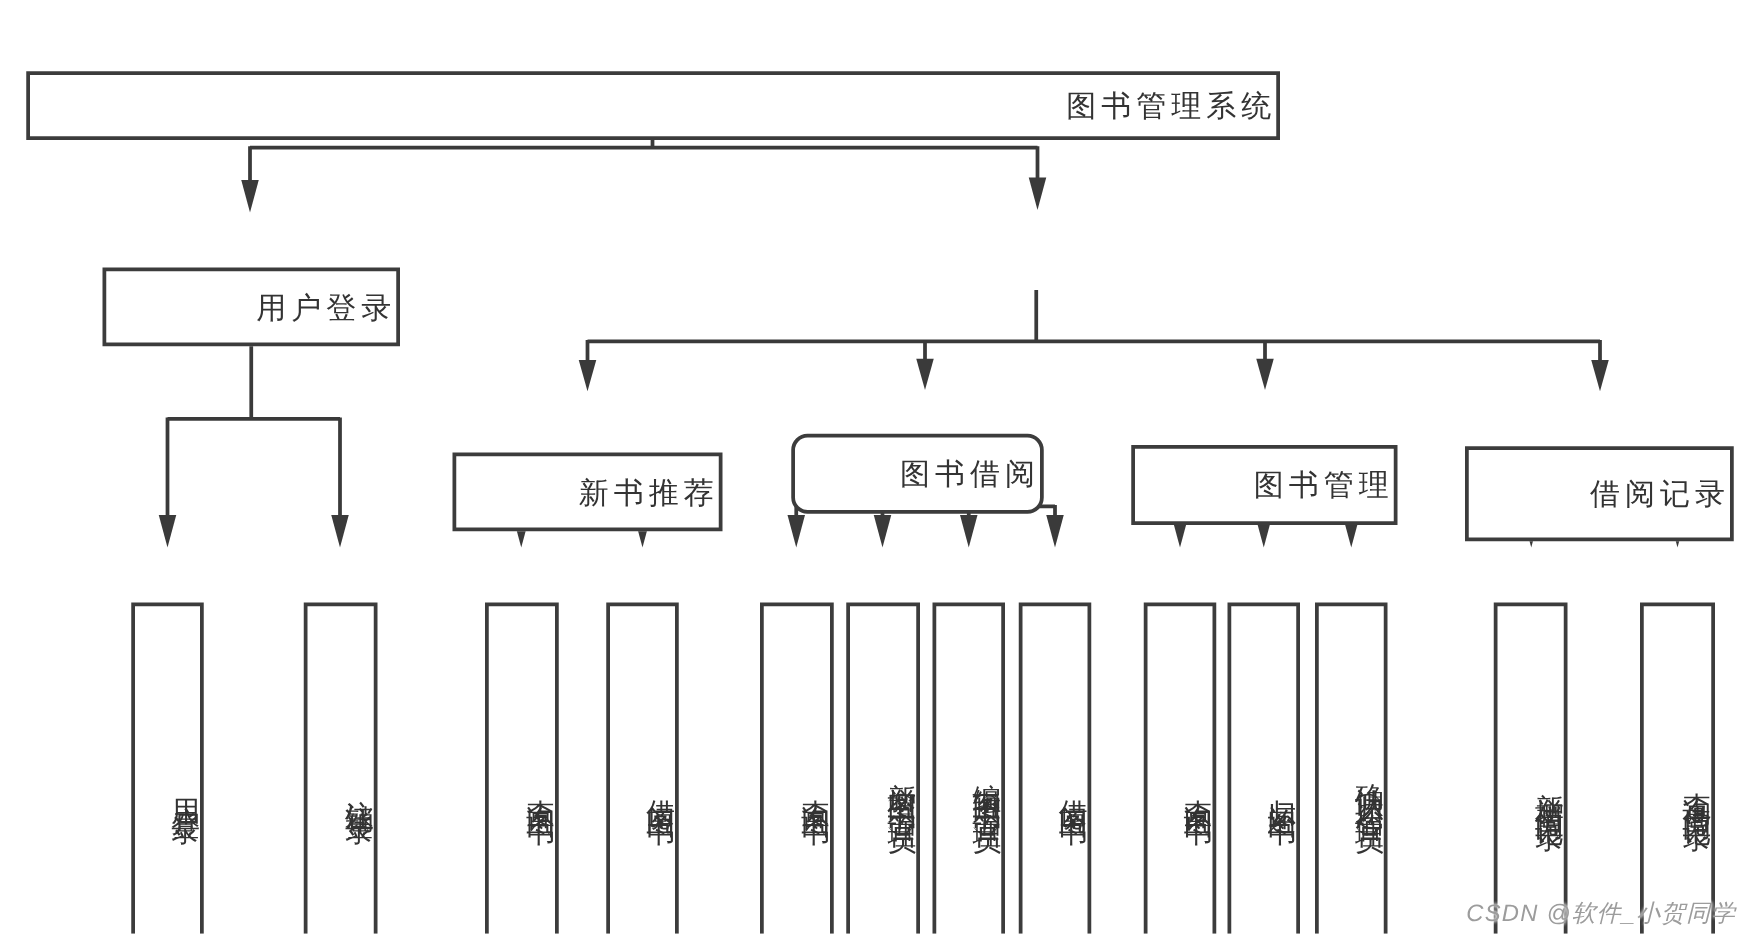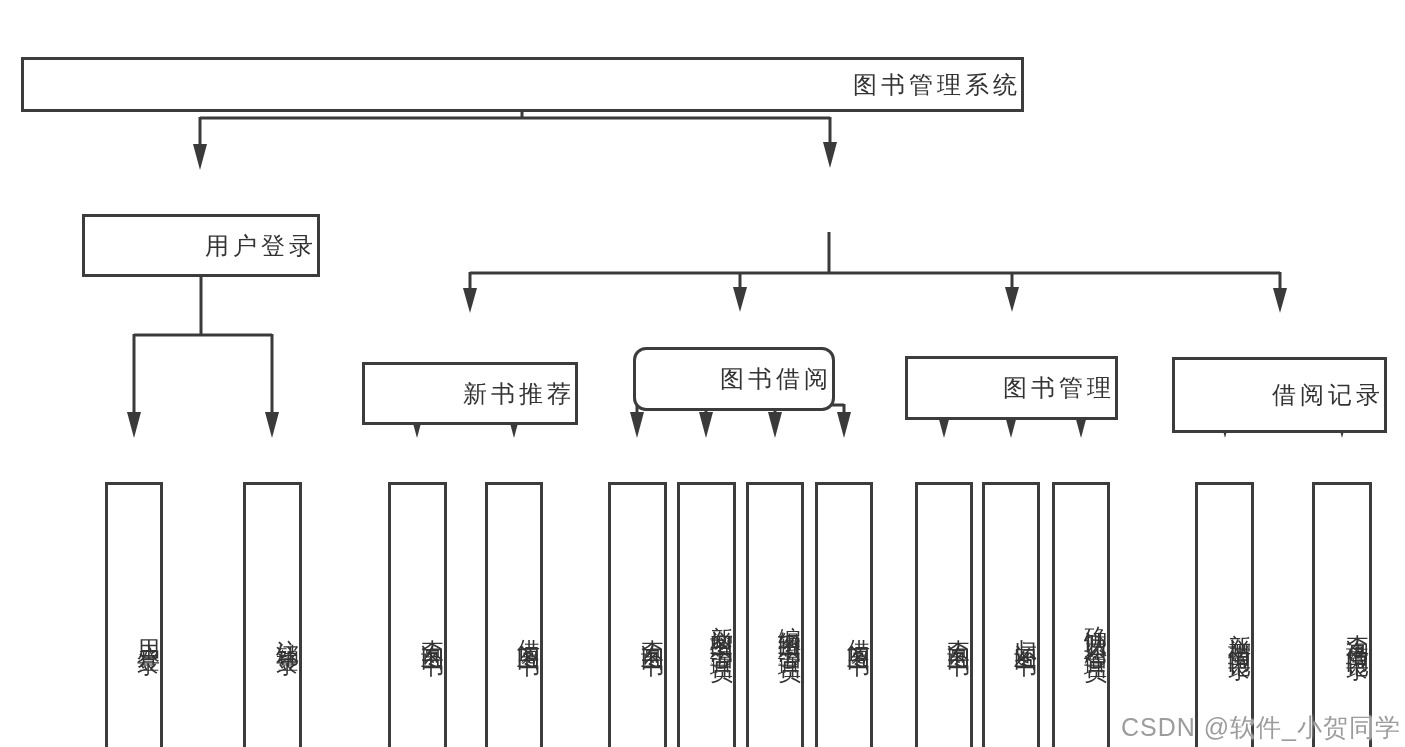--- a/index.html
+++ b/index.html
@@ -34,26 +34,27 @@
     writing-mode:vertical-rl;
     text-orientation:mixed;
     font-size:23px;
     letter-spacing:5px;
     color:var(--text);
     line-height:1;
     white-space:nowrap;
   }
   .watermark{
     position:absolute;
-    right:4px;bottom:3px;
-    font-size:25px;
+    right:16px;bottom:3px;
+    font-size:19px;
     color:var(--watermark);
     letter-spacing:1px;
     text-shadow:0 0 3px #fff,0 0 3px #fff;
     white-space:nowrap;
+    font-style:italic;
   }
 </style>
 </head>
 <body>
 
 <div class="canvas">
 
   <svg class="connectors" viewBox="0 0 1405 747">
 
     <g>

